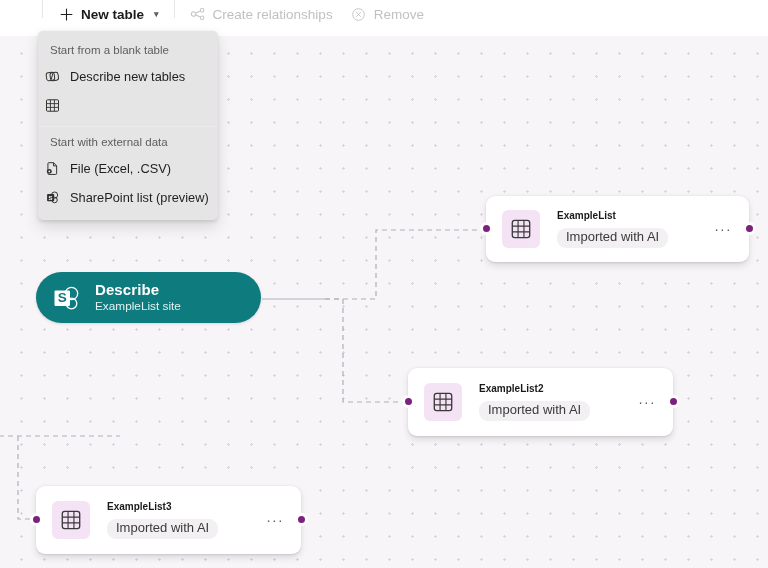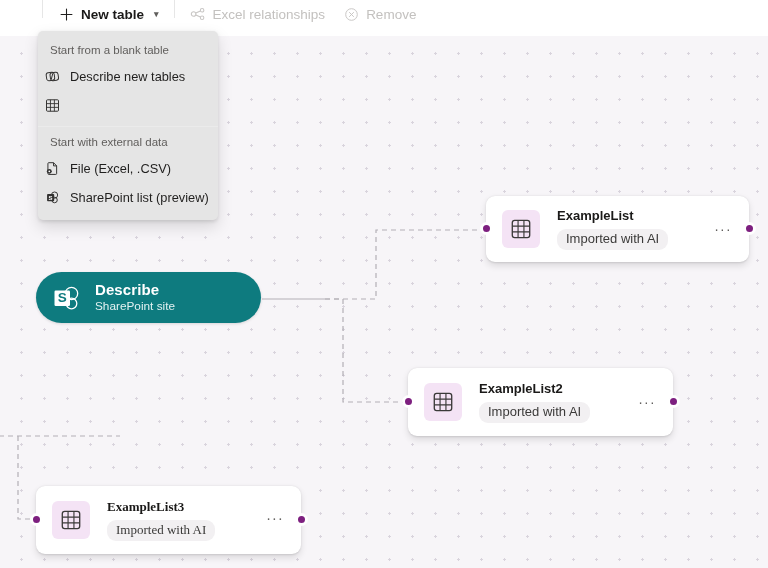--- a/index.html
+++ b/index.html
@@ -174,21 +174,21 @@
     border-radius: 6px;
     background: #f4e3f5;
     display: flex;
     align-items: center;
     justify-content: center;
     flex: 0 0 auto;
     margin-right: 17px;
   }
   .tc-body { flex: 1 1 auto; min-width: 0; }
   .tc-title {
-    font-size: 13px;
+    font-size: 10px;
     font-weight: 700;
     color: #1b1a19;
     line-height: 1.2;
     margin-bottom: 5px;
     white-space: nowrap;
   }
   .tc-badge {
     display: inline-block;
     font-size: 13px;
     color: #3b3a39;
@@ -245,21 +245,21 @@
 
     <div class="tb-btn disabled">
       <span class="tb-ico">
         <svg width="16" height="16" viewBox="0 0 16 16">
           <circle cx="3.6" cy="8" r="2.3" fill="none" stroke="#c8c6c4" stroke-width="1.05"></circle>
           <circle cx="12.1" cy="4.3" r="1.75" fill="none" stroke="#c8c6c4" stroke-width="1.05"></circle>
           <circle cx="12.1" cy="11.7" r="1.75" fill="none" stroke="#c8c6c4" stroke-width="1.05"></circle>
           <path d="M5.8 7.1l4.6-2.1M5.8 8.9l4.6 2.1" stroke="#c8c6c4" stroke-width="1.05"></path>
         </svg>
       </span>
-      <span>Excel relationships</span>
+      <span>Create relationships</span>
     </div>
 
     <div class="tb-btn disabled">
       <span class="tb-ico">
         <svg width="15" height="15" viewBox="0 0 16 16">
           <circle cx="8" cy="8" r="6.2" fill="none" stroke="#c8c6c4" stroke-width="1.05"></circle>
           <path d="M5.8 5.8l4.4 4.4M10.2 5.8l-4.4 4.4" stroke="#c8c6c4" stroke-width="1.05" stroke-linecap="round"></path>
         </svg>
       </span>
       <span>Remove</span>
@@ -287,21 +287,21 @@
       <span class="sp-badge">
         <svg width="32" height="32" viewBox="0 0 32 32">
           <circle cx="21.5" cy="11.5" r="6.2" fill="none" stroke="#ffffff" stroke-width="1.3"></circle>
           <circle cx="21.5" cy="21.5" r="5.3" fill="none" stroke="#ffffff" stroke-width="1.3"></circle>
           <rect x="4.5" y="8.5" width="15.5" height="15.5" rx="1.2" fill="#ffffff"></rect>
           <text x="12.2" y="20.3" text-anchor="middle" font-family="Liberation Sans, sans-serif" font-size="13.5" font-weight="700" fill="#0e7b7f">S</text>
         </svg>
       </span>
       <span>
         <span class="ns-title" style="display:block">Describe</span>
-        <span class="ns-sub" style="display:block">SharePoint site</span>
+        <span class="ns-sub" style="display:block">ExampleList site</span>
       </span>
     </div>
 
     <div class="table-card" style="left:486px; top:160px; width:263px; height:66px;">
       <span class="tc-icon">
         <svg width="22" height="22" viewBox="0 0 24 24">
           <rect x="2.5" y="2.5" width="19" height="19" rx="2.6" fill="none" stroke="#3b3a39" stroke-width="1.45"></rect>
           <path d="M2.5 8.8h19M2.5 15.2h19M8.8 2.5v19M15.2 2.5v19" stroke="#3b3a39" stroke-width="1.25"></path>
         </svg>
       </span>
@@ -323,21 +323,21 @@
       </span>
       <span class="tc-body">
         <span class="tc-title" style="display:block">ExampleList2</span>
         <span class="tc-badge">Imported with AI</span>
       </span>
       <span class="tc-more">···</span>
     </div>
     <span class="port" style="left:403px; top:360px;"></span>
     <span class="port" style="left:668px; top:360px;"></span>
 
-    <div class="table-card" style="left:36px; top:450px; width:265px; height:68px;font-family:Liberation Serif, serif;">
+    <div class="table-card" style="left:36px; top:450px; width:265px; height:68px;">
       <span class="tc-icon">
         <svg width="22" height="22" viewBox="0 0 24 24">
           <rect x="2.5" y="2.5" width="19" height="19" rx="2.6" fill="none" stroke="#3b3a39" stroke-width="1.45"></rect>
           <path d="M2.5 8.8h19M2.5 15.2h19M8.8 2.5v19M15.2 2.5v19" stroke="#3b3a39" stroke-width="1.25"></path>
         </svg>
       </span>
       <span class="tc-body">
         <span class="tc-title" style="display:block">ExampleList3</span>
         <span class="tc-badge">Imported with AI</span>
       </span>

